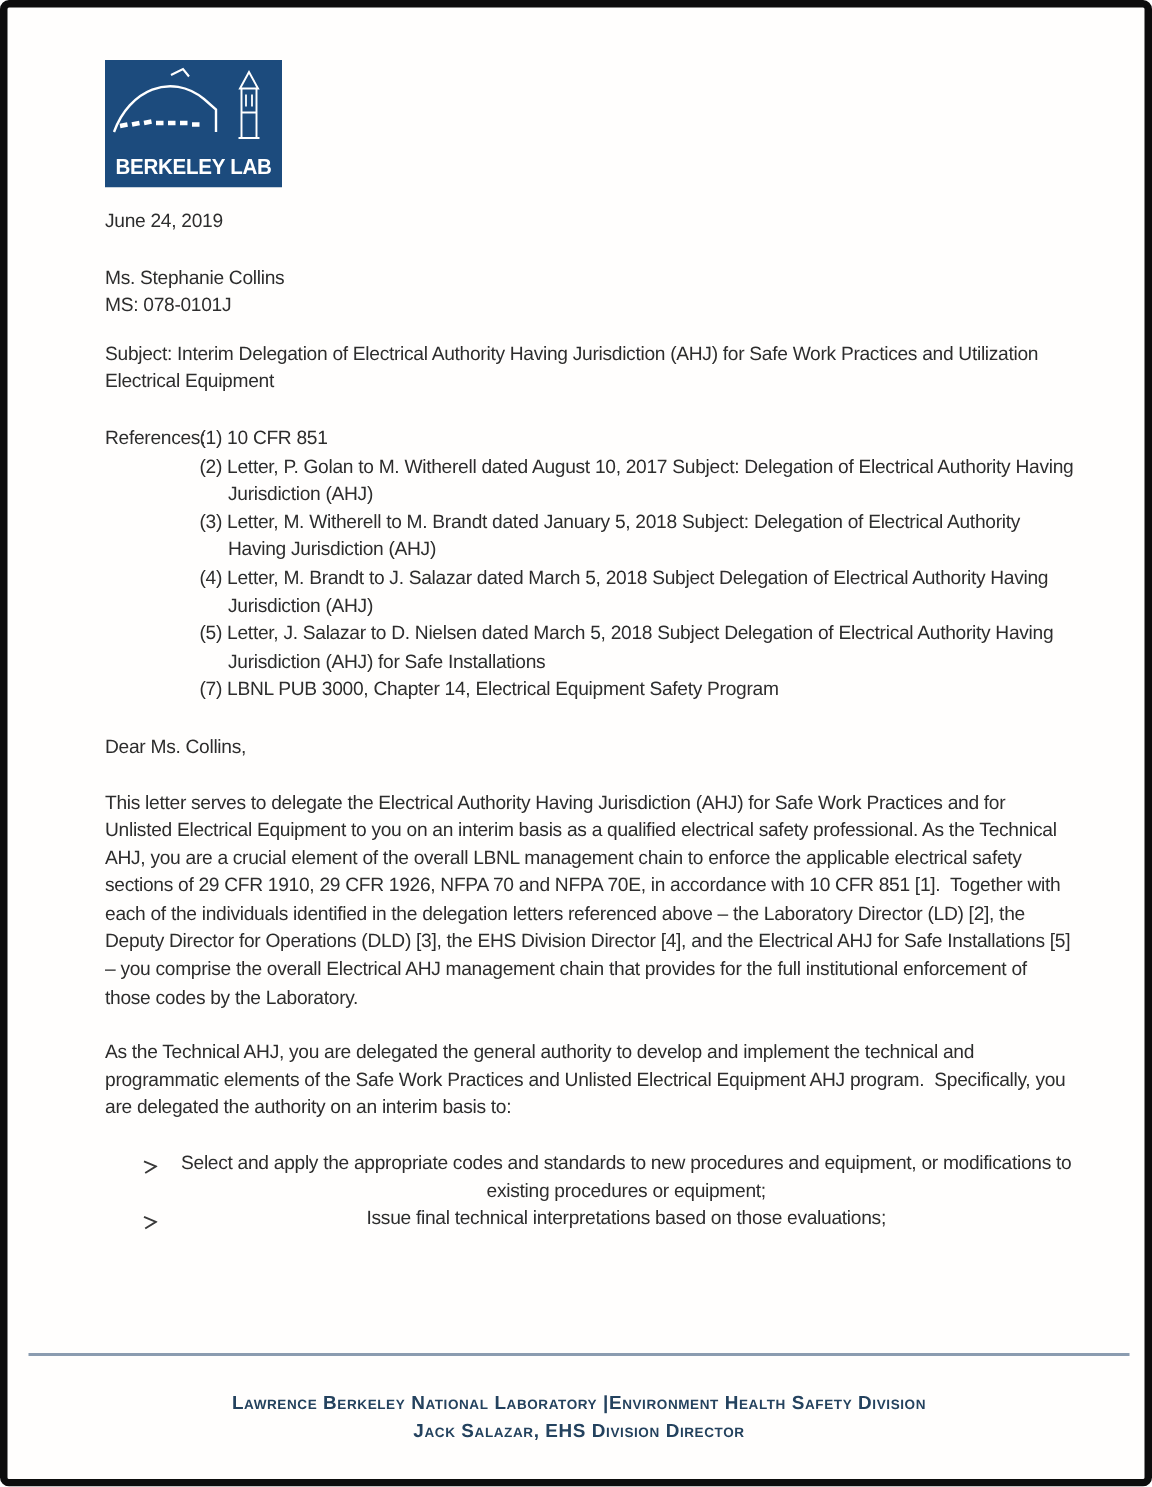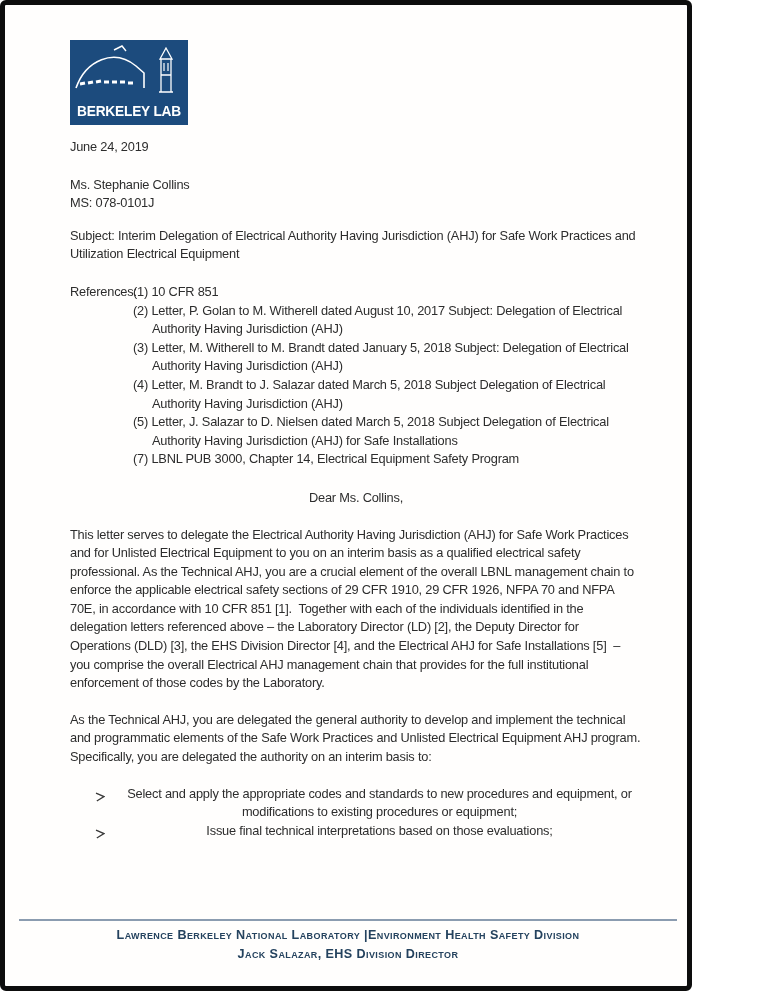--- a/index.html
+++ b/index.html
@@ -2,21 +2,21 @@
 <html><head>
 <meta charset="utf-8">
 <style>
   html, body { margin: 0; padding: 0; background: #ffffff; }
   body {
     width: 768px; height: 991px;
     font-family: "Liberation Sans", sans-serif;
   }
   .page {
     position: relative;
-    width: 692px; height: 991px;
+    width: 768px; height: 991px;
     box-sizing: border-box;
     border: 5px solid #0d0d0d;
     border-radius: 6px;
     background: #fffefd;
     overflow: hidden;
   }
   .content {
     box-sizing: border-box;
     padding: 35px 45px 0 65px;
     color: #2d2d2d;
@@ -26,31 +26,31 @@
   }
   .logo { width: 118px; height: 85px; margin-bottom: 13px; }
   .logo svg { display: block; }
   .date { margin-bottom: 19px; }
   .recipient { margin-bottom: 14px; }
   .subject { margin-bottom: 19px; white-space: pre-wrap; }
   .references { display: flex; margin-bottom: 20px; }
   .ref-label { width: 63px; flex-shrink: 0; }
   .ref-items { flex: 1; }
   .ref-item { padding-left: 19px; text-indent: -19px; white-space: pre-wrap; }
-  .salutation { margin-bottom: 18px; text-align: center; }
+  .salutation { margin-bottom: 18px; }
   .para { margin: 0 0 18px 0; white-space: pre-wrap; }
   .bullets { padding-left: 25px; }
   .bullet { display: flex; }
   .bullet-marker { width: 22px; flex-shrink: 0; padding-top: 4px; }
   .bullet-text { flex: 1; white-space: pre-wrap; text-align: center; }
   .footer {
     position: absolute;
     left: 14px; right: 10px; bottom: 22px;
     border-top: 2px solid #8b9cb0;
-    padding-top: 5px;
+    padding-top: 22px;
     text-align: center;
     color: #24425e;
     font-weight: bold;
     font-variant: small-caps;
     font-size: 12.6px;
     line-height: 18.8px;
     letter-spacing: 0.4px;
   }
 </style>
 </head>

